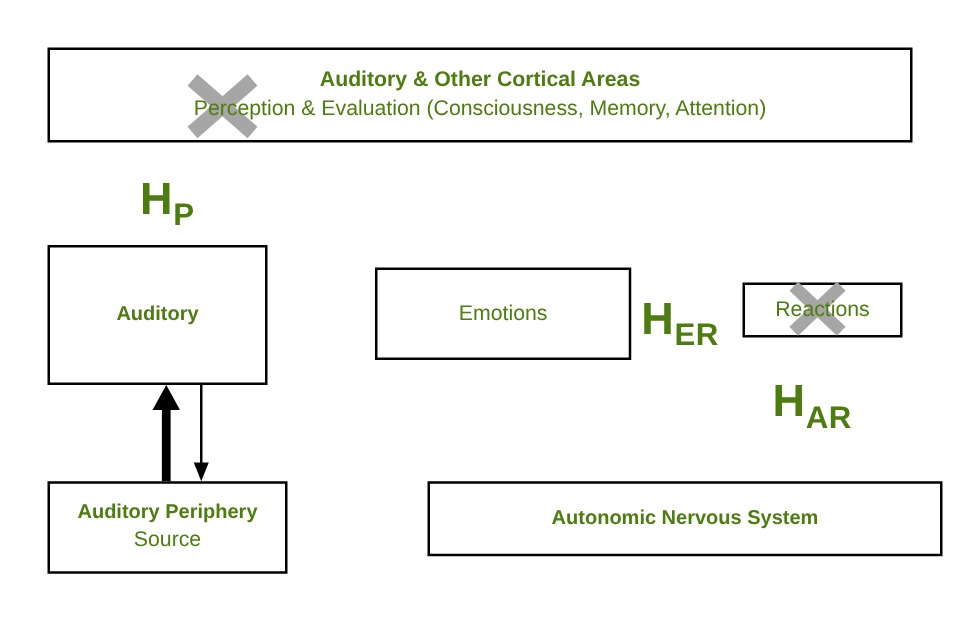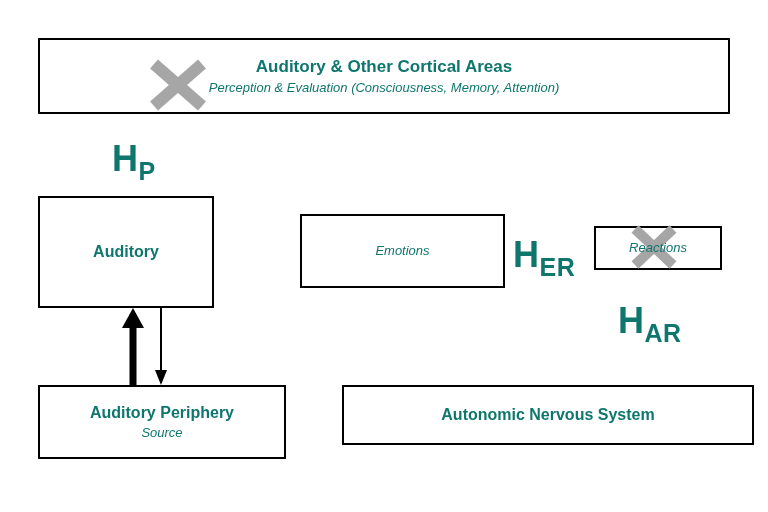--- a/index.html
+++ b/index.html
@@ -2,38 +2,38 @@
 <html><head>
 <meta charset="utf-8">
 <style>
   html, body { margin: 0; padding: 0; background: #ffffff; }
   .canvas {
     position: relative;
     width: 768px;
     height: 512px;
     background: #ffffff;
     font-family: "Liberation Sans", sans-serif;
-    color: #0f766e;
+    color: #4d7c0f;
     overflow: hidden;
   }
   .box {
     position: absolute;
     box-sizing: border-box;
     border: 2px solid #000;
     background: #ffffff;
     display: flex;
     flex-direction: column;
     align-items: center;
     justify-content: center;
     text-align: center;
   }
   .box .txt { position: relative; z-index: 3; }
   .title   { font-weight: bold; font-size: 17px; line-height: 1.35; }
   .title-m { font-weight: bold; font-size: 16px; line-height: 1.3; }
-  .subtitle{ font-style: italic; font-size: 13px; line-height: 1.35; }
+  .subtitle{ font-size: 17px; line-height: 1.35; }
   .hlabel {
     position: absolute;
     font-weight: bold;
     font-size: 36px;
     letter-spacing: 0.5px;
     white-space: nowrap;
     z-index: 4;
     text-align: center;
   }
   .hlabel .sub {
@@ -93,21 +93,21 @@
       <line x1="23" y1="77" x2="23" y2="16" stroke="#000" stroke-width="7"></line>
       <polygon points="23,0 12,20 34,20" fill="#000"></polygon>
     </g>
 
     <g>
       <line x1="51" y1="0" x2="51" y2="64" stroke="#000" stroke-width="2"></line>
       <polygon points="51,77 45,62 57,62" fill="#000"></polygon>
     </g>
   </svg>
 
-  <div class="box" style="left:38px; top:385px; width:248px; height:74px;">
+  <div class="box" style="left:38px; top:385px; width:192px; height:74px;">
     <div class="txt title-m">Auditory Periphery</div>
     <div class="txt subtitle">Source</div>
   </div>
 
   <div class="box" style="left:318px; top:385px; width:412px; height:60px;margin-left:24px;">
     <div class="txt title-m">Autonomic Nervous System</div>
   </div>
 
 </div>
 

